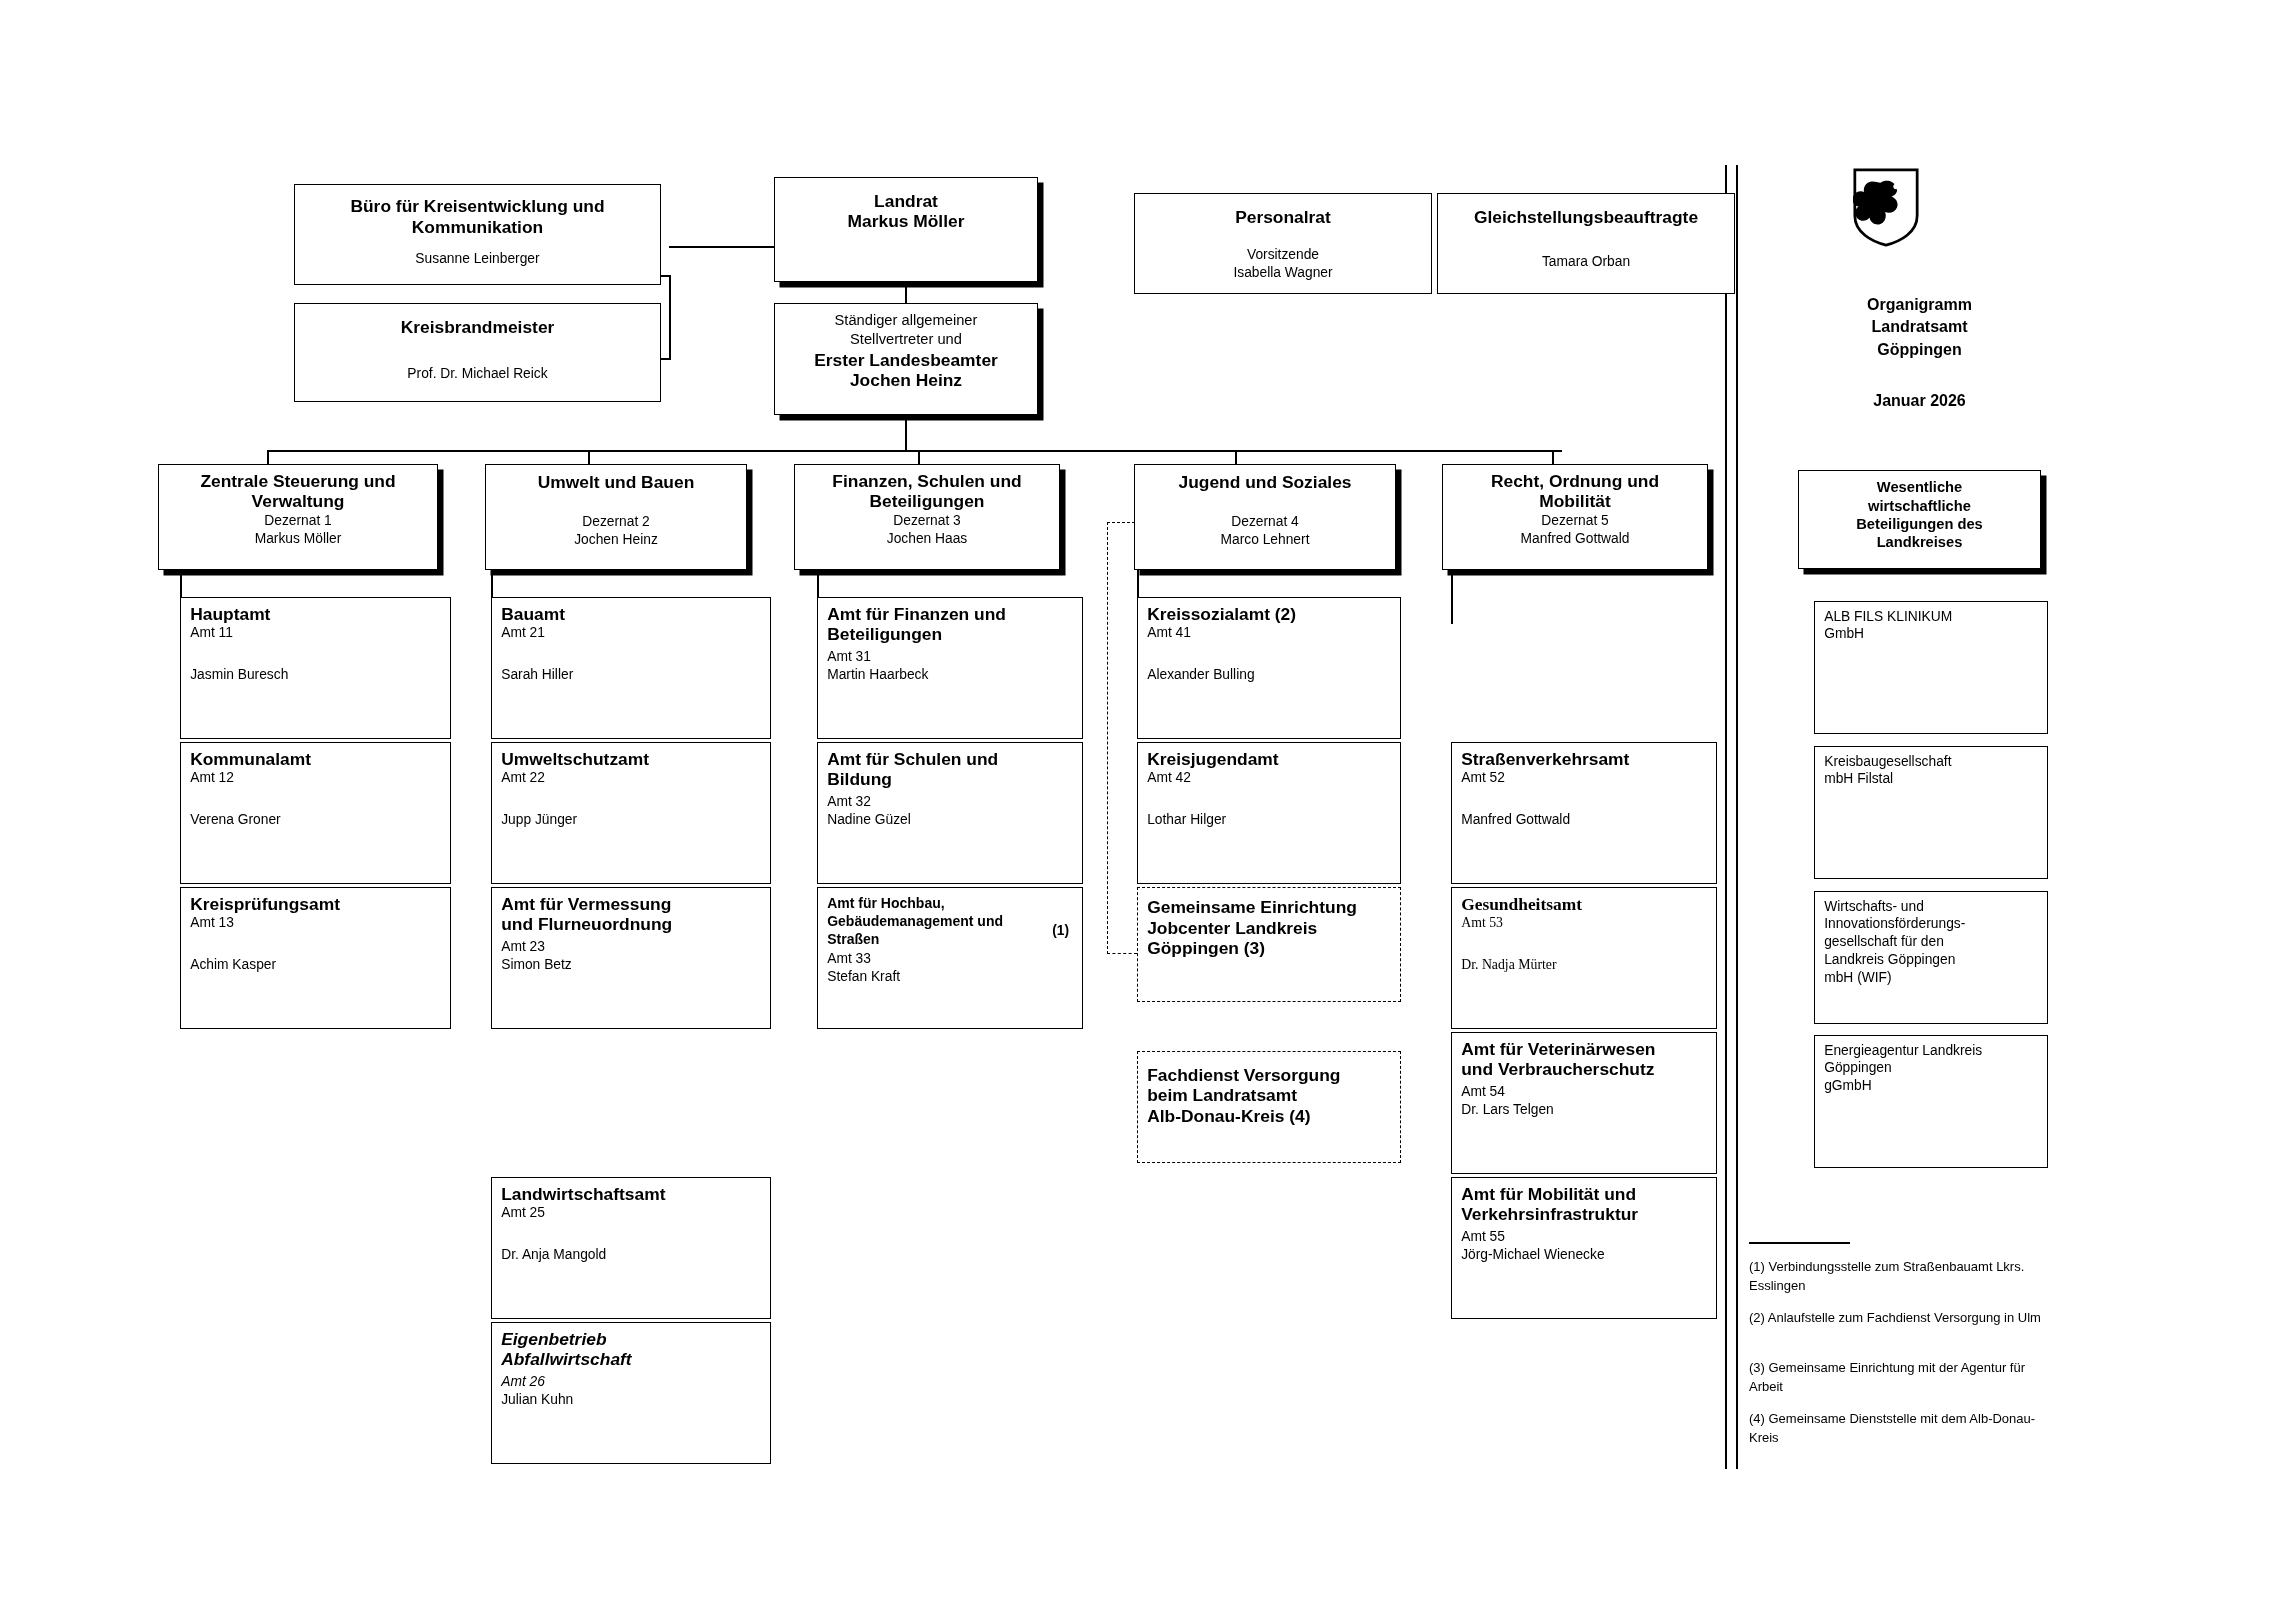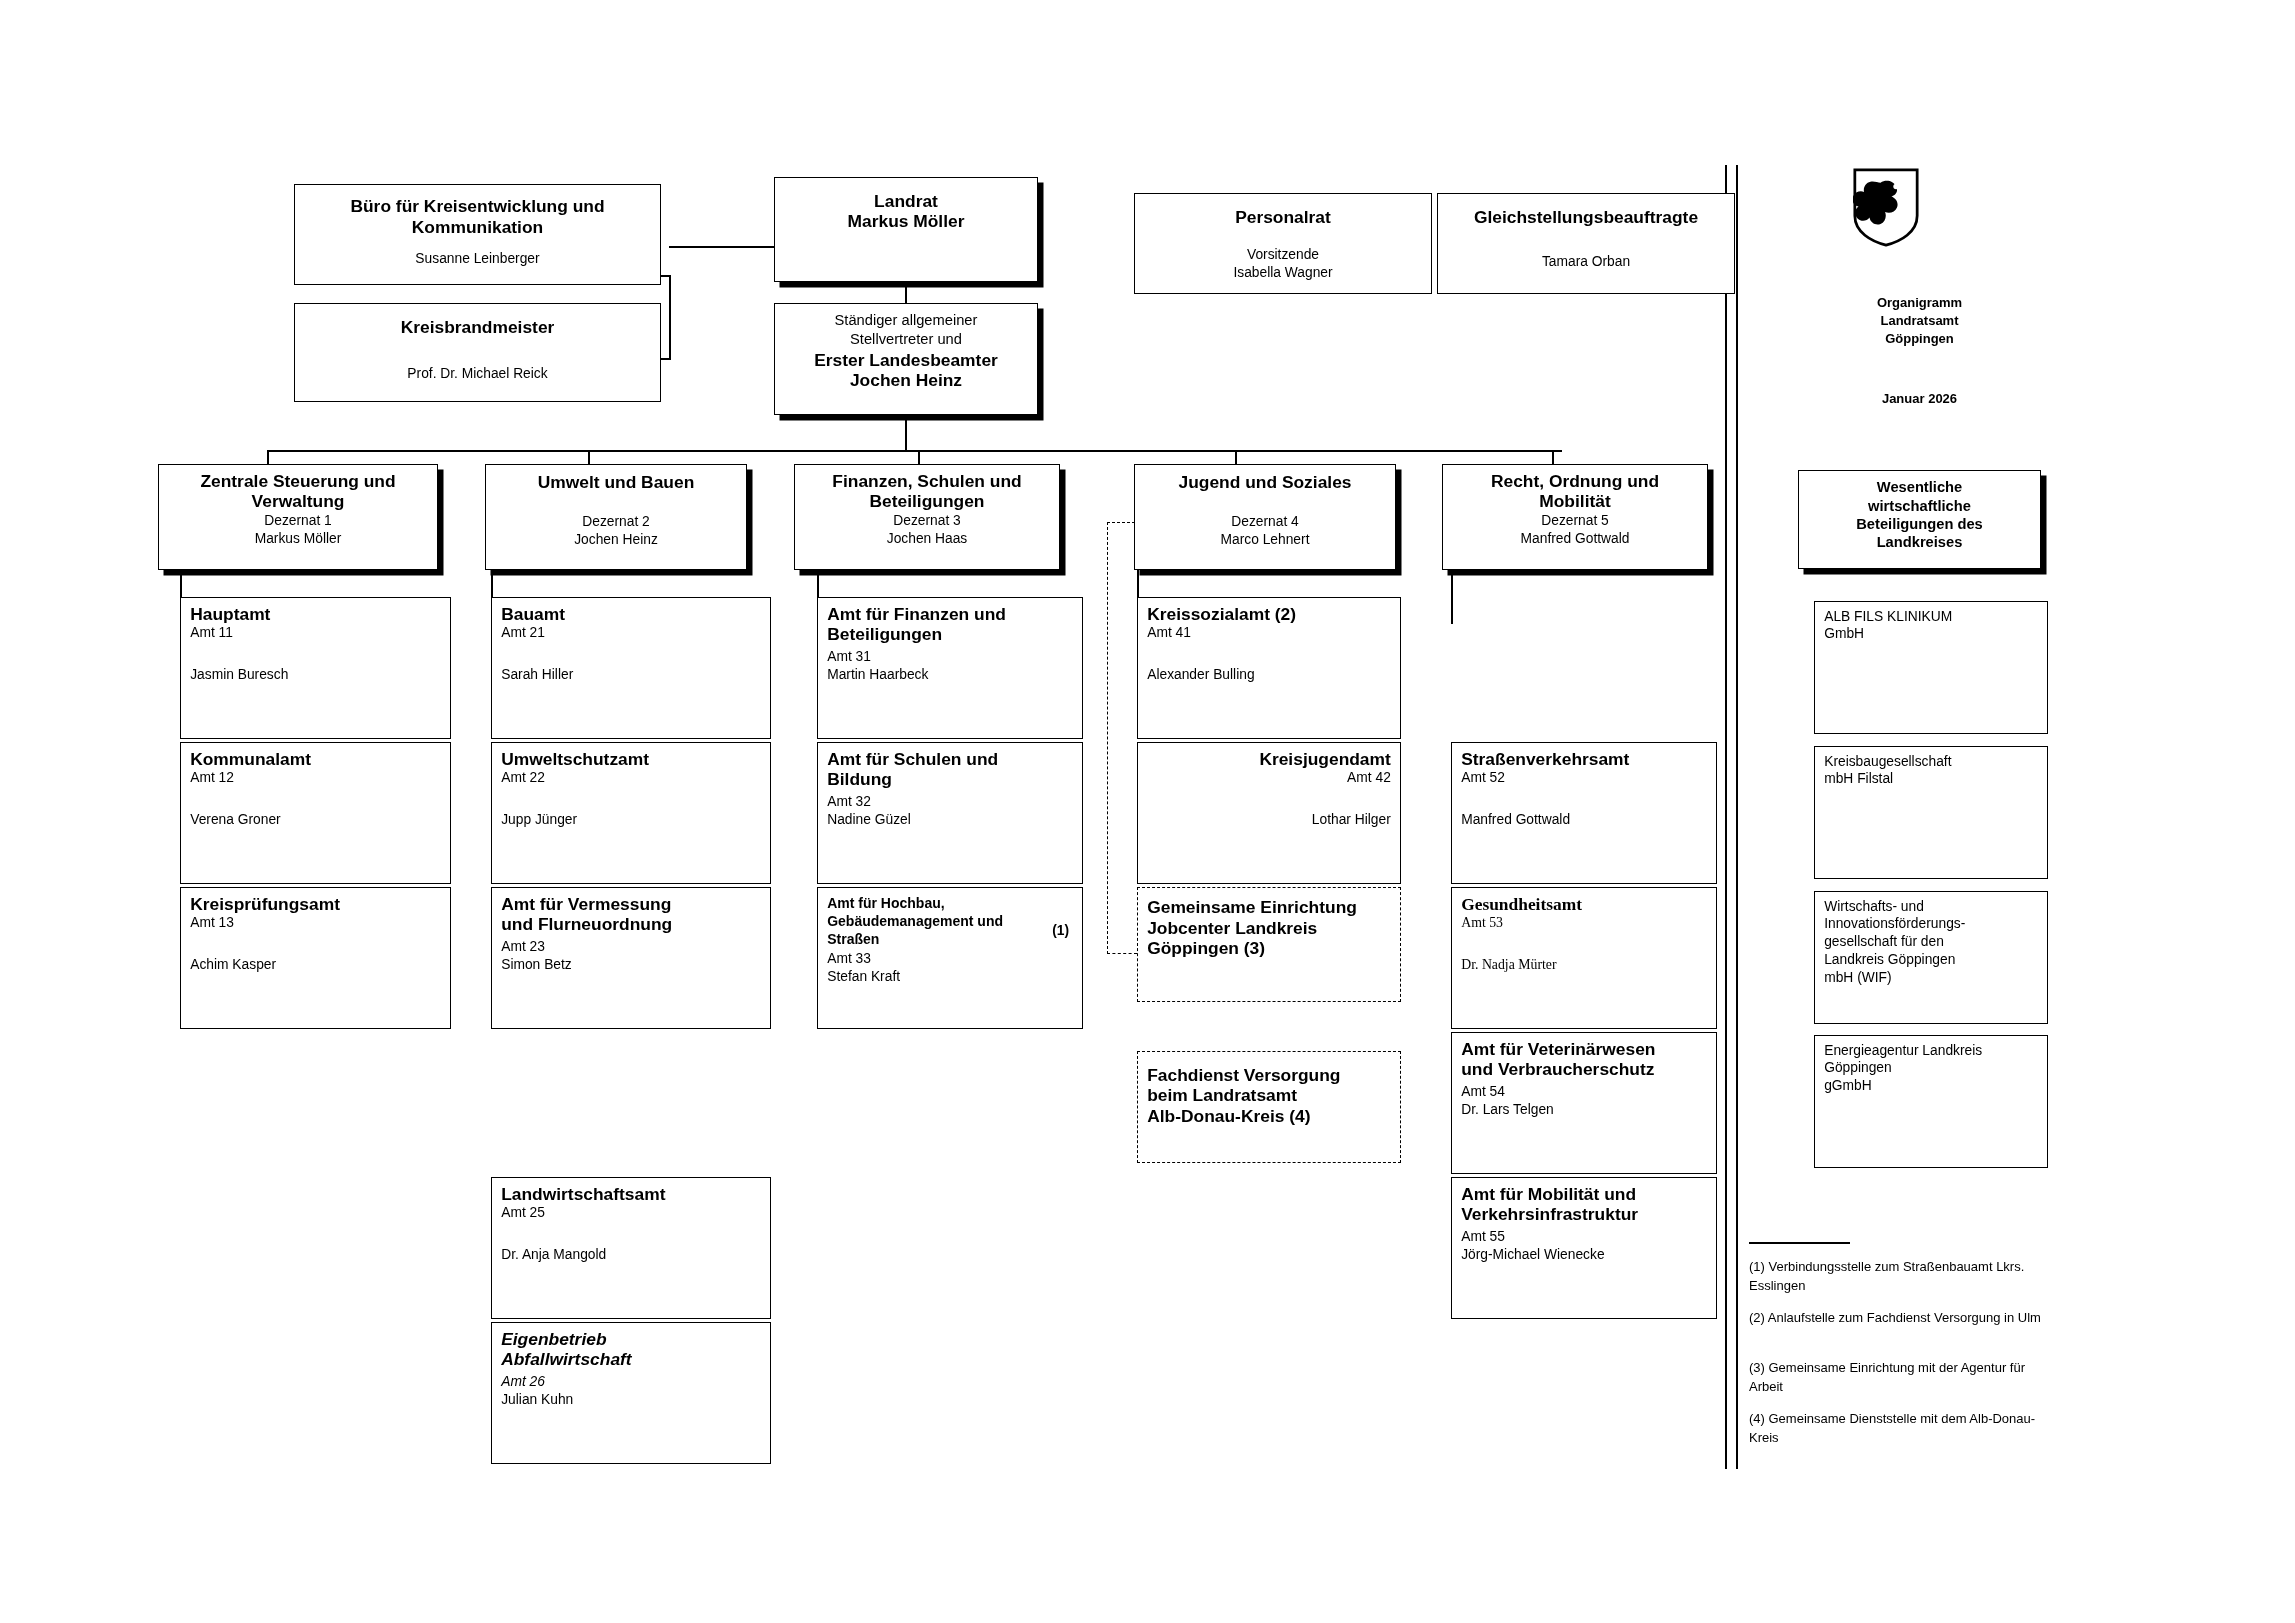--- a/index.html
+++ b/index.html
@@ -88,21 +88,21 @@
   }
   .crest {
     position: absolute;
     width: 66px;
     height: 79px;
   }
   .org-title {
     position: absolute;
     text-align: center;
     font-weight: bold;
-    font-size: 13px;
+    font-size: 16px;
     line-height: 1.4;
   }
   .dept-title { font-size: 17.4px; font-weight: bold; line-height: 1.2; }
   .footnote-rule {
     position: absolute;
     height: 1.8px;
     background: #000;
   }
 </style>
 </head>
@@ -284,21 +284,21 @@
     </div>
     <div class="amt" style="margin-top:1.8px;">Amt 33</div>
     <div class="person">Stefan Kraft</div>
   </div>
 
   <div class="box" style="left:1137px; top:597px; width:264px; height:142px;">
     <div class="ttl">Kreissozialamt (2)</div>
     <div class="amt">Amt 41</div>
     <div class="person" style="margin-top:24px;">Alexander Bulling</div>
   </div>
-  <div class="box" style="left:1137px; top:742px; width:264px; height:142px;text-align:right;">
+  <div class="box" style="left:1137px; top:742px; width:264px; height:142px;">
     <div class="ttl">Kreisjugendamt</div>
     <div class="amt">Amt 42</div>
     <div class="person" style="margin-top:24px;">Lothar Hilger</div>
   </div>
   <div class="box dashed" style="left:1137px; top:887px; width:264px; height:115px;">
     <div class="ttl" style="white-space:pre-line; margin-top:3.7px;">Gemeinsame Einrichtung
 Jobcenter Landkreis
 Göppingen (3)</div>
   </div>
   <div class="box dashed" style="left:1137px; top:1051px; width:264px; height:112px;">

